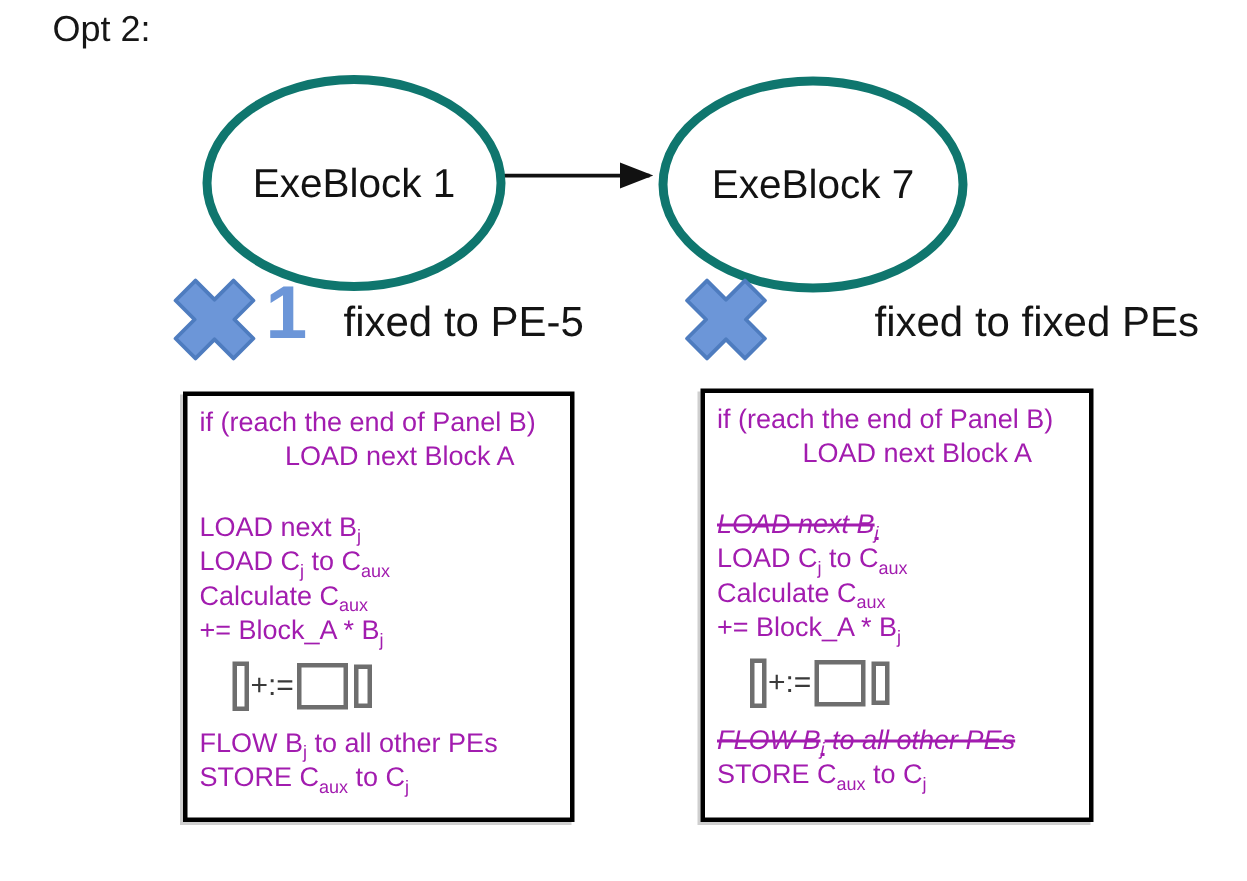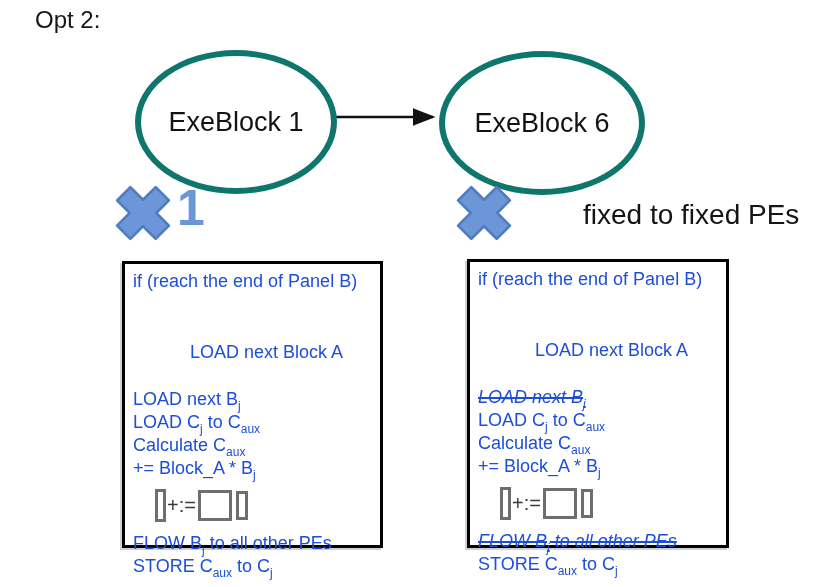--- a/index.html
+++ b/index.html
@@ -28,23 +28,23 @@
   .mlabel{position:absolute;font-size:28px;line-height:28px;color:#141414;}
   .mlabel-1{left:229px;top:201px;}
   .mlabel-2{left:583px;top:201px;}
   .codebox{
     position:absolute;border:3px solid #000;background:#fff;
     box-shadow:-2px 2px 0 0 #cfcfcf;
     padding:6px 2px 6px 8px;font-size:18px;box-sizing:border-box;
   }
   .codebox-left{left:122px;top:261px;width:261px;height:287px;}
   .codebox-right{left:467px;top:259px;width:262px;height:289px;}
-  .code-line{height:23px;line-height:23px;white-space:nowrap;color:#1d4ed8;}
+  .code-line{height:23px;line-height:23px;white-space:nowrap;color:#a21caf;}
   .code-line.blank{height:24px;}
-  .code-line.indent{padding-left:57px;margin-top:48px;}
+  .code-line.indent{padding-left:57px;}
   .code-line.struck{
     font-style:italic;
     text-decoration:line-through;
     text-decoration-thickness:2px;
   }
   .code-line sub{font-size:12px;line-height:0;}
   .vec-graphic{
     height:36px;margin:7px 0 9px 22px;display:flex;align-items:center;
   }
   .vec-rect{display:inline-block;border:3px solid #6e6e6e;background:#fff;box-sizing:border-box;}
@@ -66,27 +66,28 @@
         <path d="M0,0 L9,3.5 L0,7 Z" fill="#111111"></path>
       </marker>
     </defs>
     <line x1="327" y1="117" x2="433" y2="117" stroke="#111111" stroke-width="2.5" marker-end="url(#ah)"></line>
   </svg>
 
   <div class="node node-1">
     <span>ExeBlock 1</span>
   </div>
   <div class="node node-2">
-    <span>ExeBlock 6</span>
+    <span>ExeBlock 7</span>
   </div>
 
   <svg class="x-icon x-1" viewBox="-34 -34 68 68">
     <polygon points="-11,-32 11,-32 11,-11 32,-11 32,11 11,11 11,32 -11,32 -11,11 -32,11 -32,-11 -11,-11" transform="rotate(45)" fill="#6c96d8" stroke="#4e7cbf" stroke-width="3" stroke-linejoin="round"></polygon>
   </svg>
   <span class="count count-1">1</span>
+  <span class="mlabel mlabel-1">fixed to PE-5</span>
 
   <svg class="x-icon x-2" viewBox="-34 -34 68 68">
     <polygon points="-11,-32 11,-32 11,-11 32,-11 32,11 11,11 11,32 -11,32 -11,11 -32,11 -32,-11 -11,-11" transform="rotate(45)" fill="#6c96d8" stroke="#4e7cbf" stroke-width="3" stroke-linejoin="round"></polygon>
   </svg>
   <span class="mlabel mlabel-2">fixed to fixed PEs</span>
 
   <div class="codebox codebox-left">
       <div class="code-line"><span>if (reach the end of Panel B)</span></div>
       <div class="code-line indent"><span>LOAD next Block A</span></div>
       <div class="code-line blank"></div>

